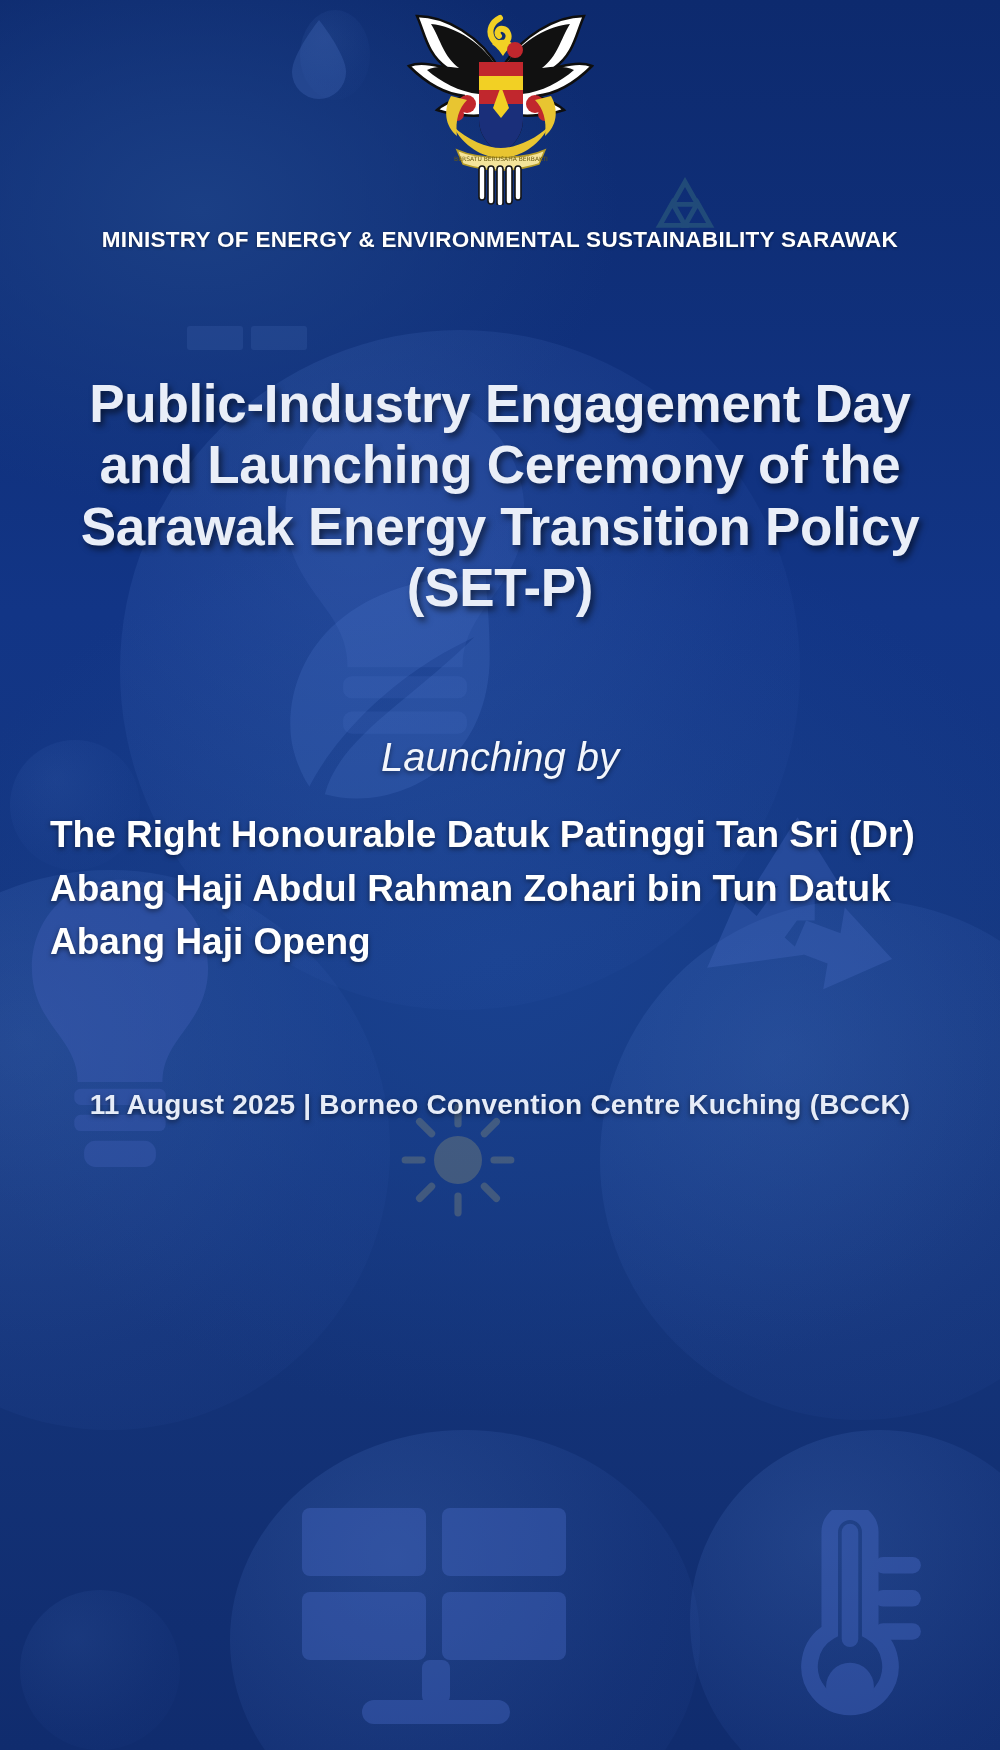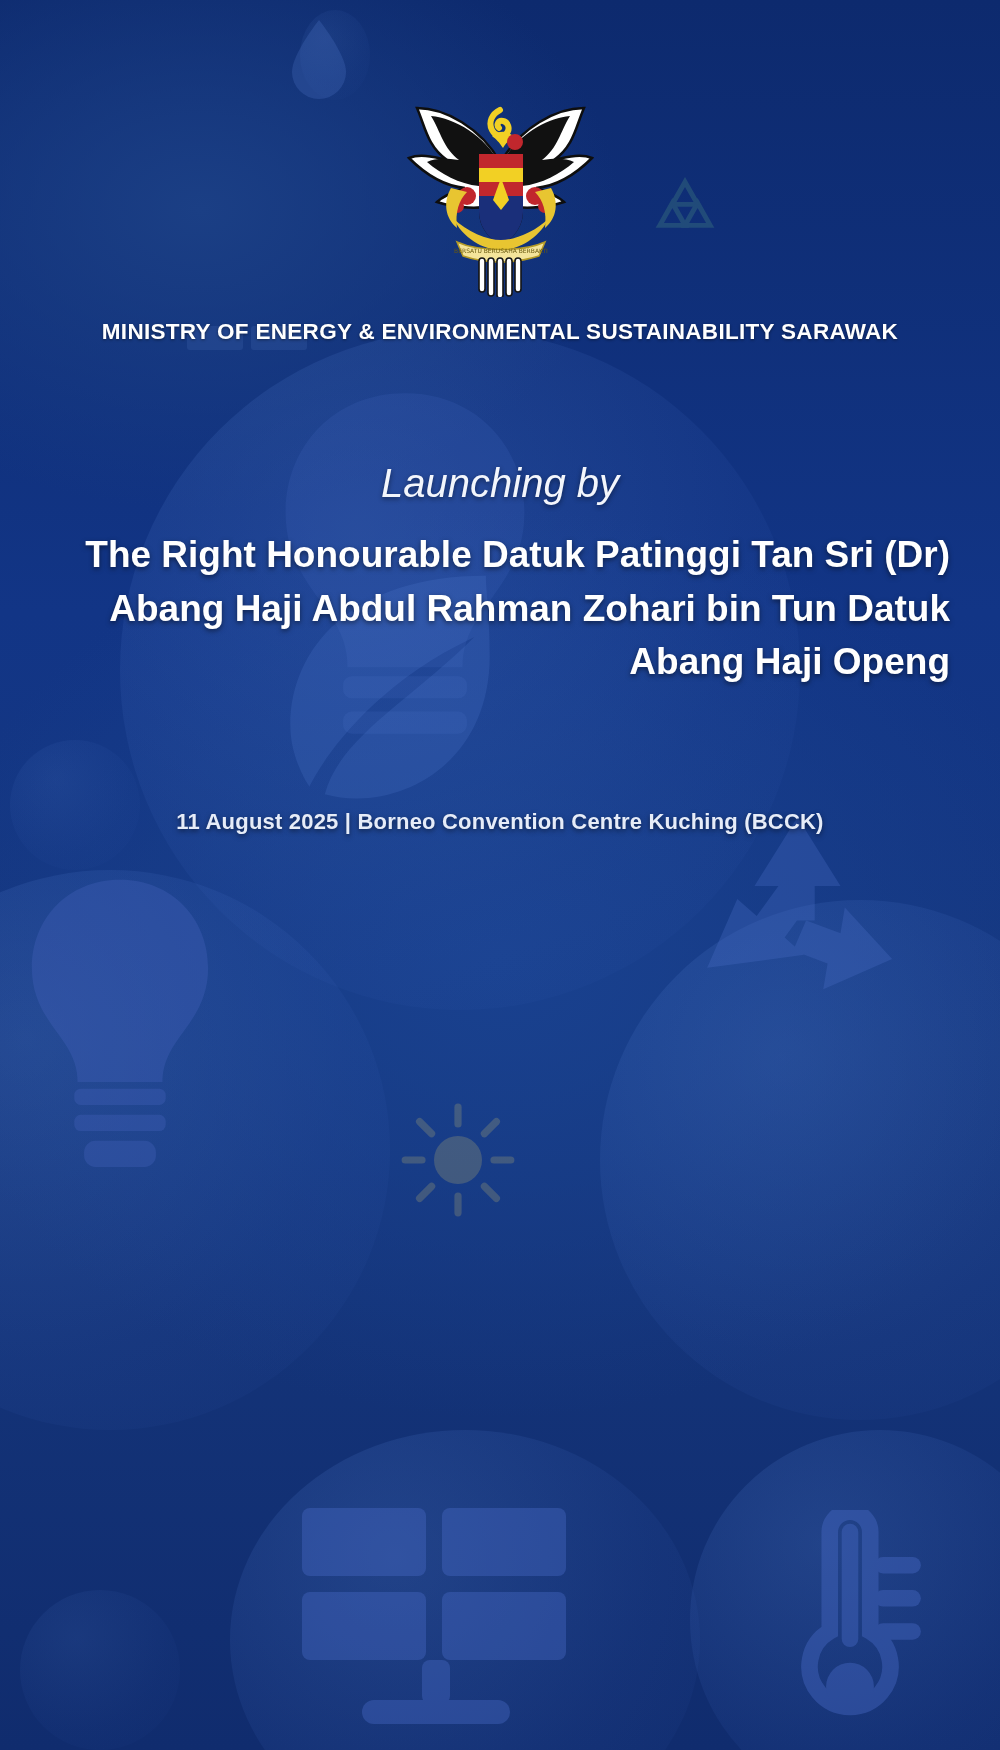--- a/index.html
+++ b/index.html
@@ -35,21 +35,20 @@
 
   
   .content {
     position:relative;
     z-index:5;
     width:100%;
     height:100%;
     display:flex;
     flex-direction:column;
     align-items:center;
-    padding-top:92px;
   }
   #crest { width:215px; height:205px; }
   .ministry {
     margin-top:22px;
     color:#ffffff;
     font-weight:bold;
     font-size:22.5px;
     letter-spacing:.3px;
     text-align:center;
     text-shadow:0 1px 3px rgba(0,0,0,.45);
@@ -67,40 +66,40 @@
   }
   .officiated {
     margin-top:116px;
     font-size:40px;
     font-style:italic;
     color:#f3f6fc;
     text-shadow:0 2px 5px rgba(0,0,0,.45);
     font-weight:400;
   }
   .vip {
-    margin-top:22px;
+    margin-top:28px;
     width:900px;
-    text-align:right;
+    text-align:left;
     color:#ffffff;
     font-size:37px;
     font-weight:bold;
     line-height:1.45;
     text-shadow:0 2px 5px rgba(0,0,0,.5);
   }
   .vip-title {
     margin-top:10px;
     font-size:36px;
     font-weight:bold;
     font-style:italic;
     color:#ffffff;
     text-shadow:0 2px 5px rgba(0,0,0,.5);
   }
   .details {
     margin-top:120px;
-    font-size:22px;
+    font-size:28px;
     font-weight:bold;
     color:#e6ecf8;
     text-shadow:0 2px 5px rgba(0,0,0,.5);
     text-align:center;
     letter-spacing:.2px;
   }
 </style>
 </head>
 <body>
 
@@ -248,20 +247,21 @@
           <rect x="95" y="166" width="6" height="38" rx="3"></rect>
           <rect x="104" y="166" width="6" height="40" rx="3"></rect>
           <rect x="113" y="166" width="6" height="38" rx="3"></rect>
           <rect x="122" y="166" width="6" height="34" rx="3"></rect>
         </g>
       </svg>
     </div>
 
     <div class="ministry">MINISTRY OF ENERGY &amp; ENVIRONMENTAL SUSTAINABILITY SARAWAK</div>
 
+    <div class="event-title">Public-Industry Engagement Day and Launching Ceremony of the Sarawak Energy Transition Policy (SET-P)</div>
 
     <div class="officiated">Launching by</div>
 
     <div class="vip">The Right Honourable Datuk Patinggi Tan Sri (Dr) Abang Haji Abdul Rahman Zohari bin Tun Datuk Abang Haji Openg</div>
 
     <div class="details">11 August 2025 | Borneo Convention Centre Kuching (BCCK)</div>
   </div>
 </div>
 
 </body></html>

